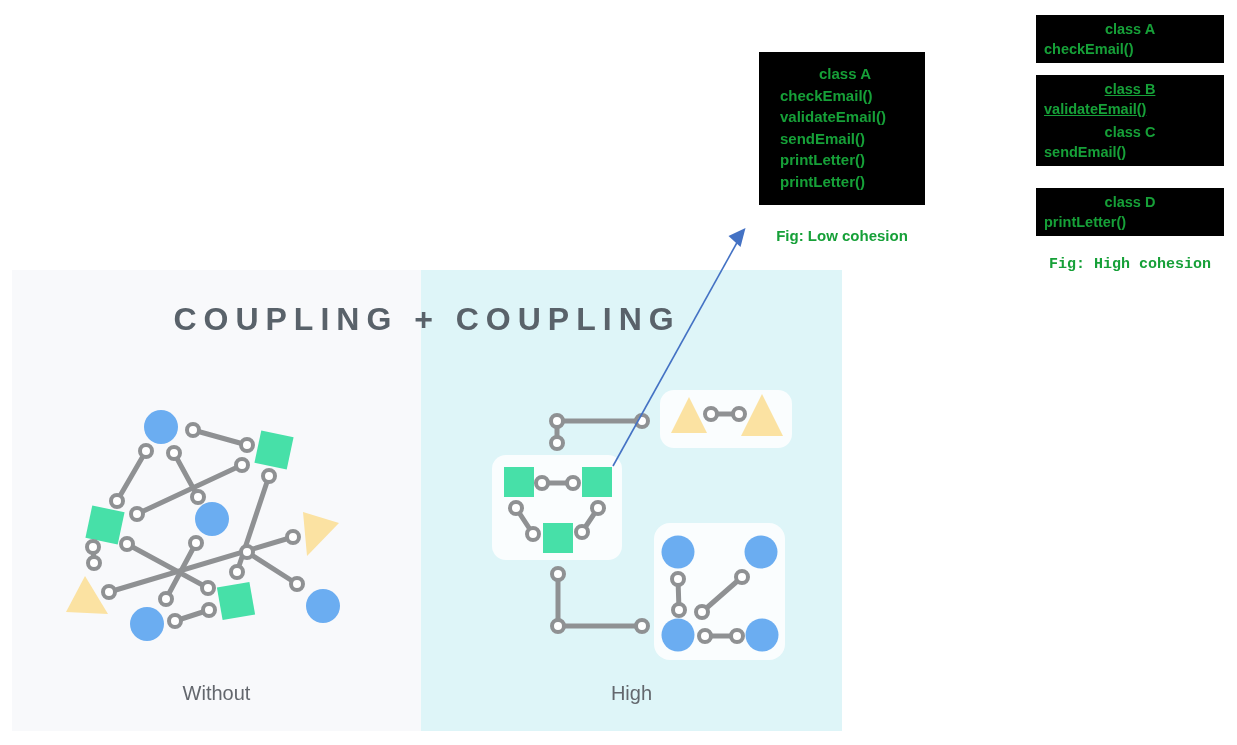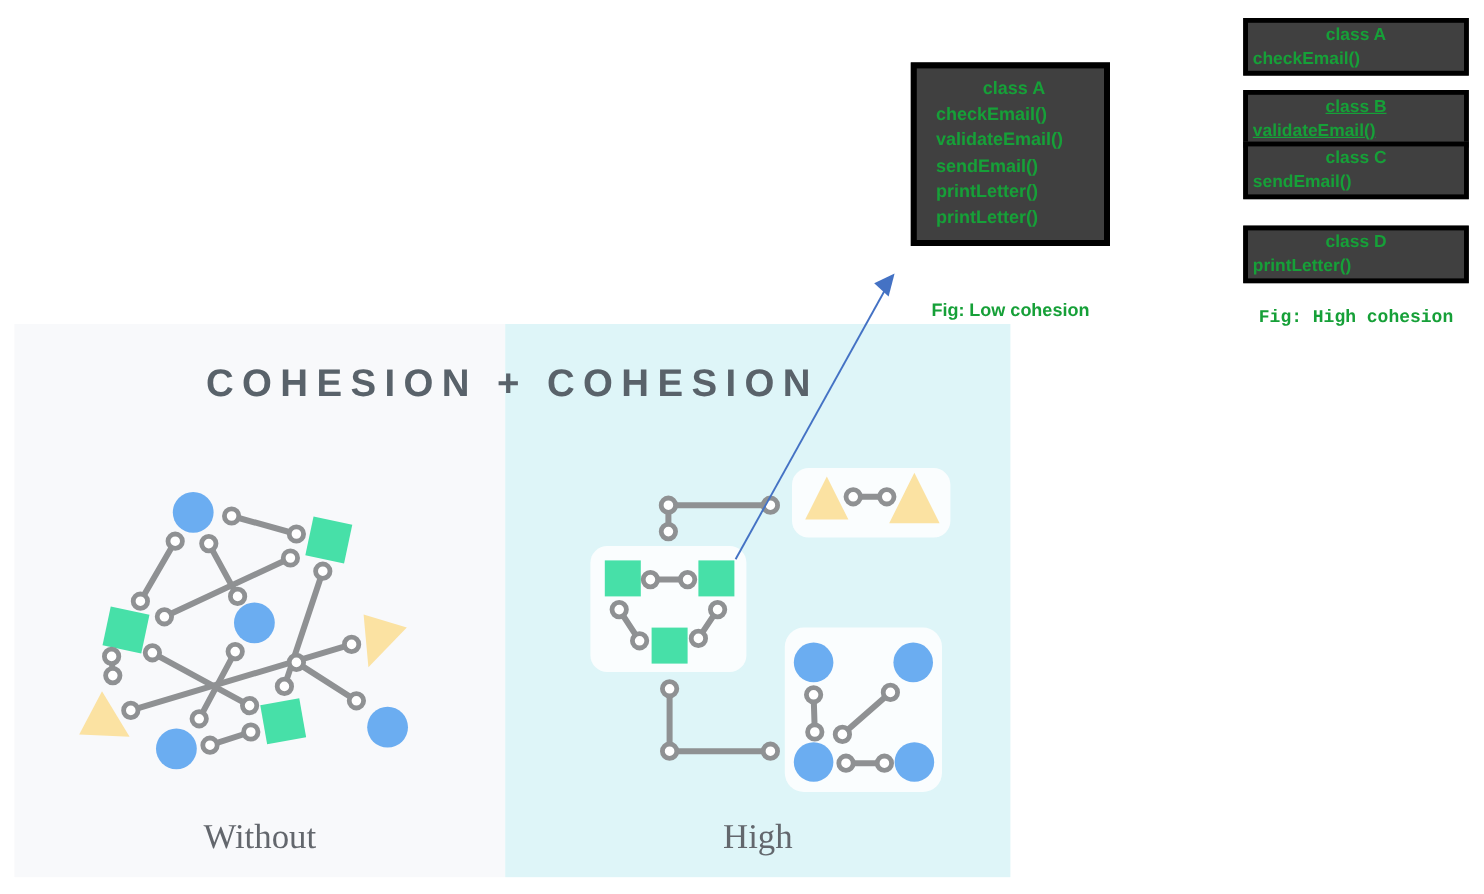--- a/index.html
+++ b/index.html
@@ -32,33 +32,33 @@
   .poster-title {
     position: absolute; left: 12px; top: 301px; width: 830px;
     text-align: center;
     font-size: 32px; font-weight: 700; letter-spacing: 7px;
     color: var(--title-color);
     white-space: nowrap;
   }
 
   .panel-label {
     position: absolute; top: 682px;
-    font-family: Liberation Serif, serif;
-    font-size: 29px; color: var(--label-color);
+    font-family: Liberation Sans, sans-serif;
+    font-size: 20px; color: var(--label-color);
     text-align: center;
   }
   .label-without { left: 12px;  width: 409px; }
   .label-with    { left: 421px; width: 421px; }
 
   .shapes-svg { position: absolute; left: 0; top: 0; }
 
   
   .class-box {
     position: absolute;
-    background: #404040;
+    background: #000000;
     border: 5px solid var(--box-border);
     color: var(--code-green);
     font-weight: bold;
   }
   .low-box {
     left: 759px; top: 52px; width: 166px; height: 153px;
     font-size: 15px; line-height: 21.5px;
     padding: 6px 6px 0 16px;
   }
   .low-box .class-title { text-align: center; padding-right: 4px; }
@@ -75,40 +75,40 @@
   .hi-box-2 { top: 118px; }
   .hi-box-3 { top: 188px; }
 
   .fig-caption {
     position: absolute;
     color: var(--code-green);
     font-weight: bold; font-size: 15px;
     text-align: center;
     white-space: nowrap;
   }
-  .caption-low  { left: 759px; top: 227px; width: 166px; margin-top: 23px; }
+  .caption-low  { left: 759px; top: 227px; width: 166px; }
   .caption-high { left: 1036px; top: 256px; width: 188px; font-family: Liberation Mono, monospace; }
 
   
   .edge { stroke: var(--edge-gray); stroke-width: 5; fill: none; stroke-linecap: round; }
   .node { fill: #ffffff; stroke: var(--edge-gray); stroke-width: 4; }
   .big-circle { fill: var(--blue); }
   .sq { fill: var(--mint); }
   .tri { fill: var(--yellow); }
   .group-rect { fill: var(--group-bg); }
   .arrow-line { stroke: var(--arrow-blue); stroke-width: 1.6; fill: none; }
   .arrow-head { fill: var(--arrow-blue); }
 </style>
 </head>
 <body>
 
 <div class="panel panel-left"></div>
 <div class="panel panel-right"></div>
 
-<div class="poster-title">COHESION + COHESION</div>
+<div class="poster-title">COUPLING + COUPLING</div>
 <div class="panel-label label-without">Without</div>
 <div class="panel-label label-with">High</div>
 
 <svg class="shapes-svg" width="1237" height="745" viewBox="0 0 1237 745">
 
   <g>
     <g>
       <circle class="big-circle" cx="161" cy="427" r="17"></circle>
       <circle class="big-circle" cx="212" cy="519" r="17"></circle>
       <circle class="big-circle" cx="147" cy="624" r="17"></circle>

